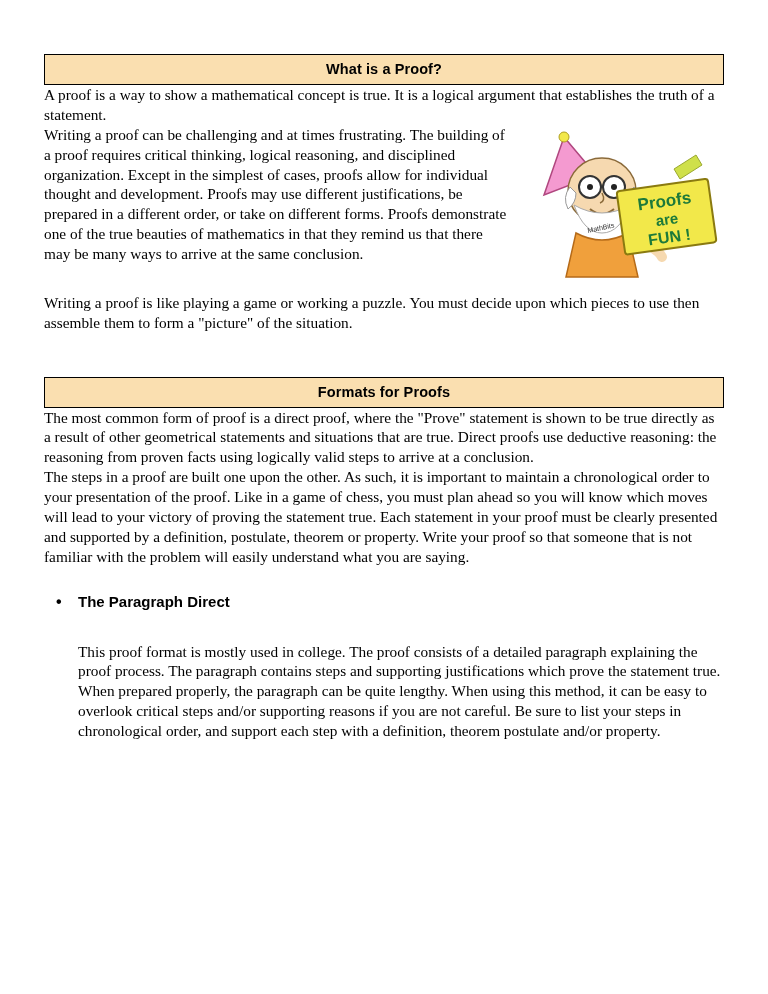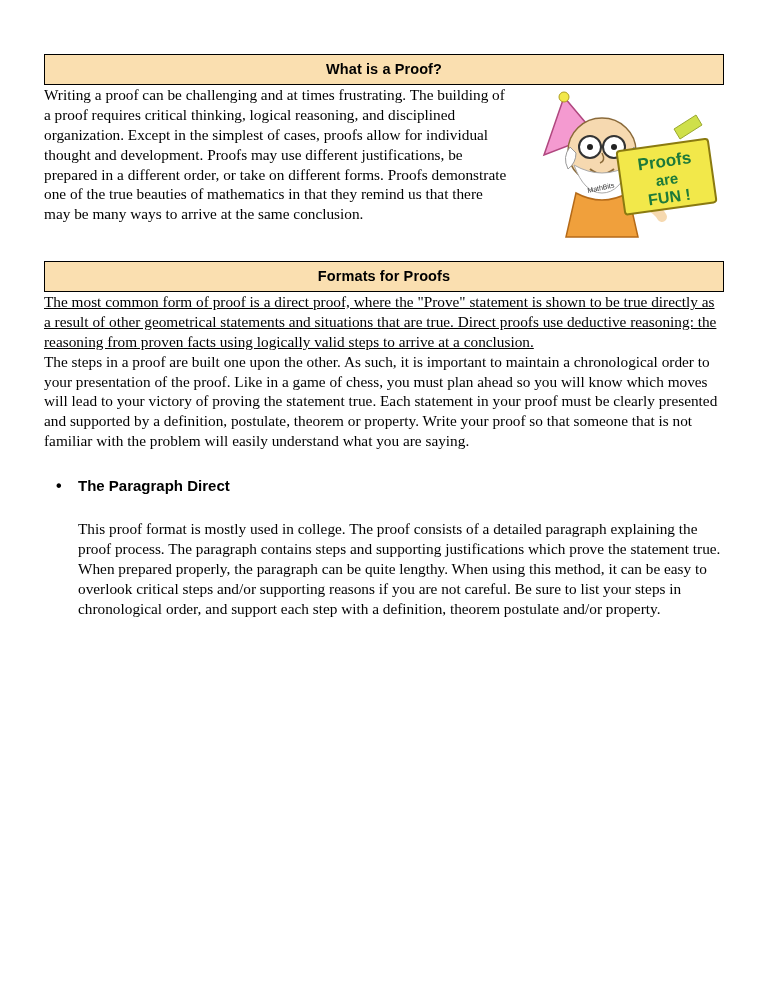--- a/index.html
+++ b/index.html
@@ -28,31 +28,31 @@
     background: #fadfb0;
     border: 1px solid #000000;
     text-align: center;
     font-family: "Liberation Sans", sans-serif;
     font-weight: bold;
     font-size: 14.5px;
     padding: 6px 0 7px 0;
     letter-spacing: 0.1px;
   }
   .banner-1 { margin-top: 10px; }
-  .banner-2 { margin-top: 8px; }
+  .banner-2 { margin-top: 44px; }
 
   p.body-text {
     font-size: 15.3px;
     line-height: 1.30;
     margin: 0;
     text-align: left;
   }
   .gap-top-1 { margin-top: 30px; }
   .gap-top-2 { margin-top: 20px; }
-  .gap-top-3 { margin-top: 22px; text-decoration: underline; }
+  .gap-top-3 { margin-top: 22px; }
 
   .wrap-block {
     position: relative;
   }
   .figure {
     float: right;
     width: 200px;
     height: 160px;
     margin: 4px 0 4px 14px;
     position: relative;
@@ -71,34 +71,35 @@
     font-size: 15px;
   }
   ul.bullet-list li .bullet-dot {
     position: absolute;
     left: -22px;
     top: 1px;
     font-size: 16px;
     line-height: 1;
   }
   .sub-paragraph {
-    margin: 25px 0 0 34px;
+    margin: 32px 0 0 34px;
     font-family: "Liberation Serif", serif;
     font-weight: normal;
     font-size: 15.3px;
     line-height: 1.30;
   }
 </style>
 </head>
 <body>
 
 <div class="page">
 
   <div class="section-banner banner-1">What is a Proof?</div>
 
+  <p class="body-text gap-top-1">A proof is a way to show a mathematical concept is true. It is a logical argument that establishes the truth of a statement.</p>
 
   <div class="wrap-block">
     <div class="figure">
       <svg width="200" height="160" viewBox="0 0 200 160">
 
         <polygon points="40,8 20,66 72,46" fill="#f49ad0" stroke="#b0477f" stroke-width="1.5"></polygon>
         <circle cx="40" cy="8" r="5" fill="#f2e84a" stroke="#b0a020" stroke-width="1"></circle>
 
         <polygon points="150,40 172,26 178,36 156,50" fill="#cfe04a" stroke="#9aa830" stroke-width="1"></polygon>
         <polygon points="158,96 182,104 178,114 154,106" fill="#cfe04a" stroke="#9aa830" stroke-width="1"></polygon>
@@ -130,20 +131,21 @@
           <text x="142" y="114" font-family="Liberation Sans, sans-serif" font-size="16" font-weight="bold" fill="#1d7a3a" text-anchor="middle">FUN !</text>
         </g>
 
         <text x="64" y="104" font-family="Liberation Sans, sans-serif" font-size="7" fill="#333333" transform="rotate(-12 64 104)">MathBits</text>
       </svg>
     </div>
     <p class="body-text gap-top-2">Writing a proof can be challenging and at times frustrating. The building of a proof requires critical thinking, logical reasoning, and disciplined organization. Except in the simplest of cases, proofs allow for individual thought and development. Proofs may use different justifications, be prepared in a different order, or take on different forms. Proofs demonstrate one of the true beauties of mathematics in that they remind us that there may be many ways to arrive at the same conclusion.</p>
   </div>
   <div class="clear"></div>
 
+  <p class="body-text gap-top-2">Writing a proof is like playing a game or working a puzzle. You must decide upon which pieces to use then assemble them to form a "picture" of the situation.</p>
 
   <div class="section-banner banner-2">Formats for Proofs</div>
 
   <p class="body-text gap-top-3">The most common form of proof is a direct proof, where the "Prove" statement is shown to be true directly as a result of other geometrical statements and situations that are true. Direct proofs use deductive reasoning: the reasoning from proven facts using logically valid steps to arrive at a conclusion.</p>
 
   <p class="body-text gap-top-2">The steps in a proof are built one upon the other. As such, it is important to maintain a chronological order to your presentation of the proof. Like in a game of chess, you must plan ahead so you will know which moves will lead to your victory of proving the statement true. Each statement in your proof must be clearly presented and supported by a definition, postulate, theorem or property. Write your proof so that someone that is not familiar with the problem will easily understand what you are saying.</p>
 
 
   <ul class="bullet-list">
     <li>

